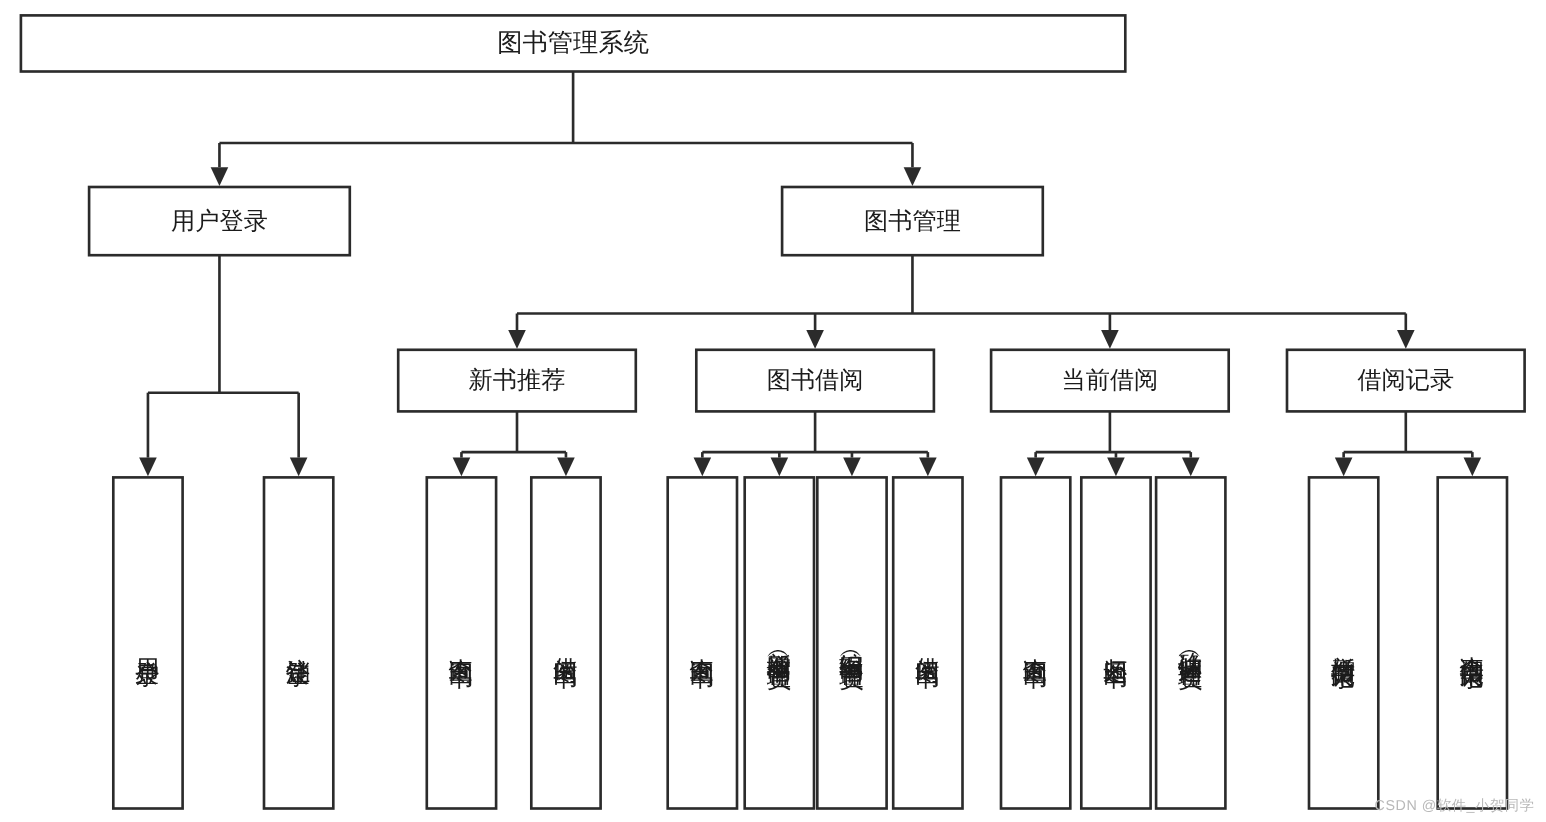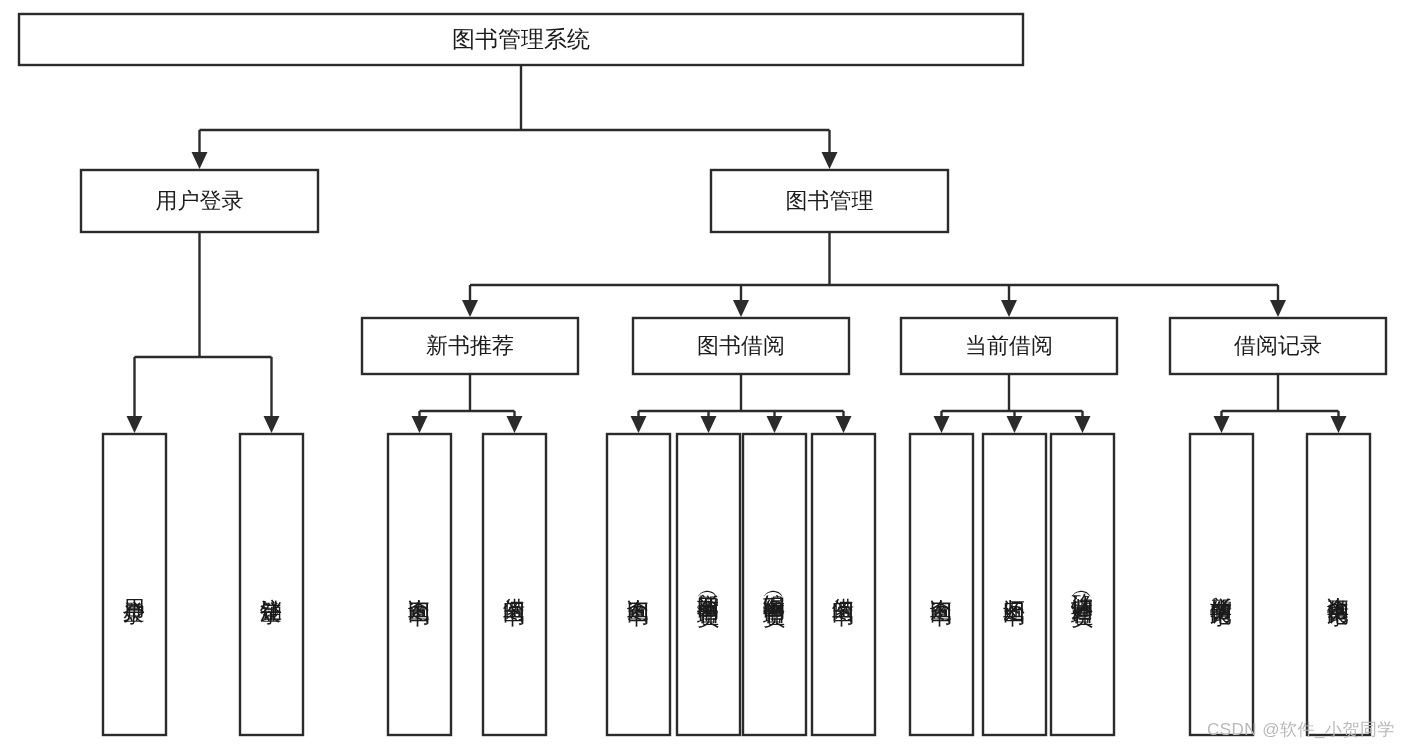--- a/index.html
+++ b/index.html
@@ -54,21 +54,21 @@
   }
   .arrow-head {
     fill: #2b2b2b;
     stroke: none;
   }
   .watermark {
     position: absolute;
     right: 10px;
     bottom: 6px;
     font-family: "Liberation Sans", "DejaVu Sans", sans-serif;
-    font-size: 17px;
+    font-size: 13px;
     color: #b9b9b9;
     white-space: nowrap;
     letter-spacing: 0.5px;
     pointer-events: none;
   }
 </style>
 </head>
 <body>
 
 <div id="chart-root">

